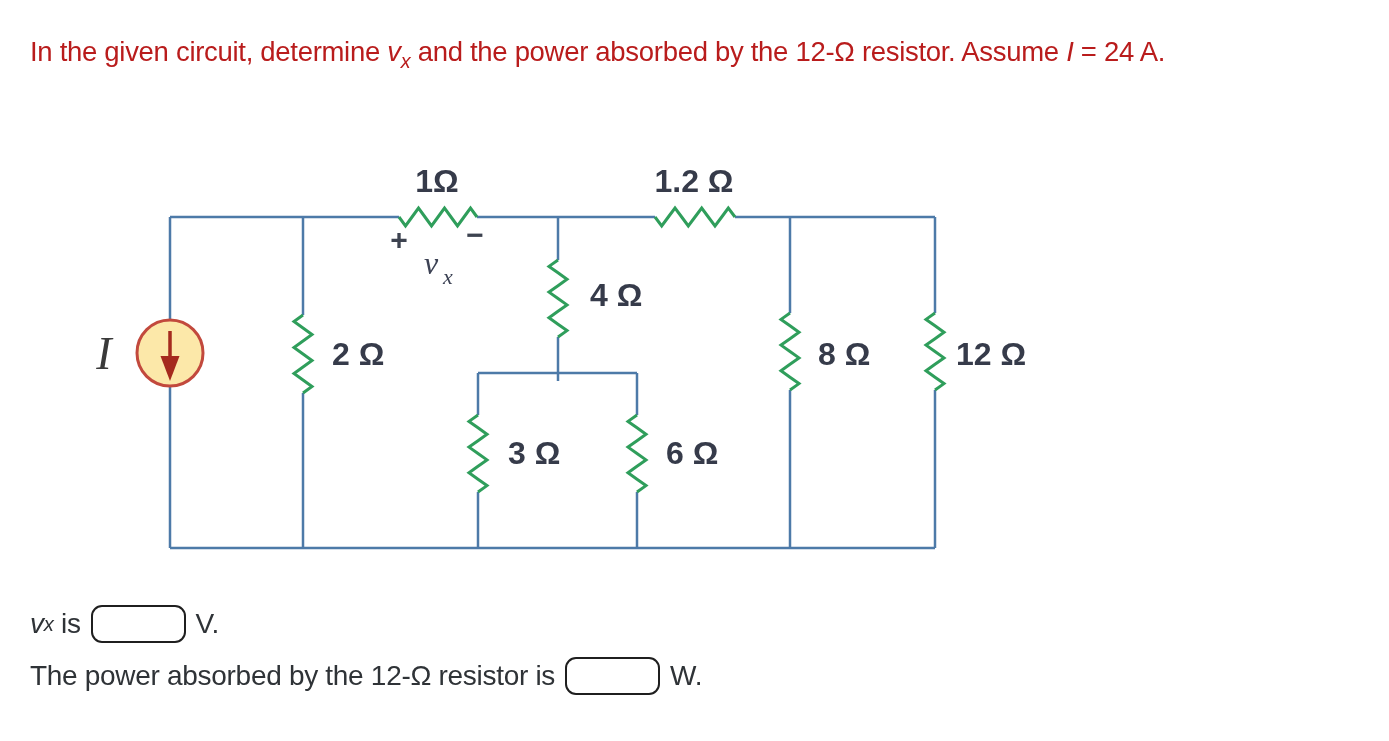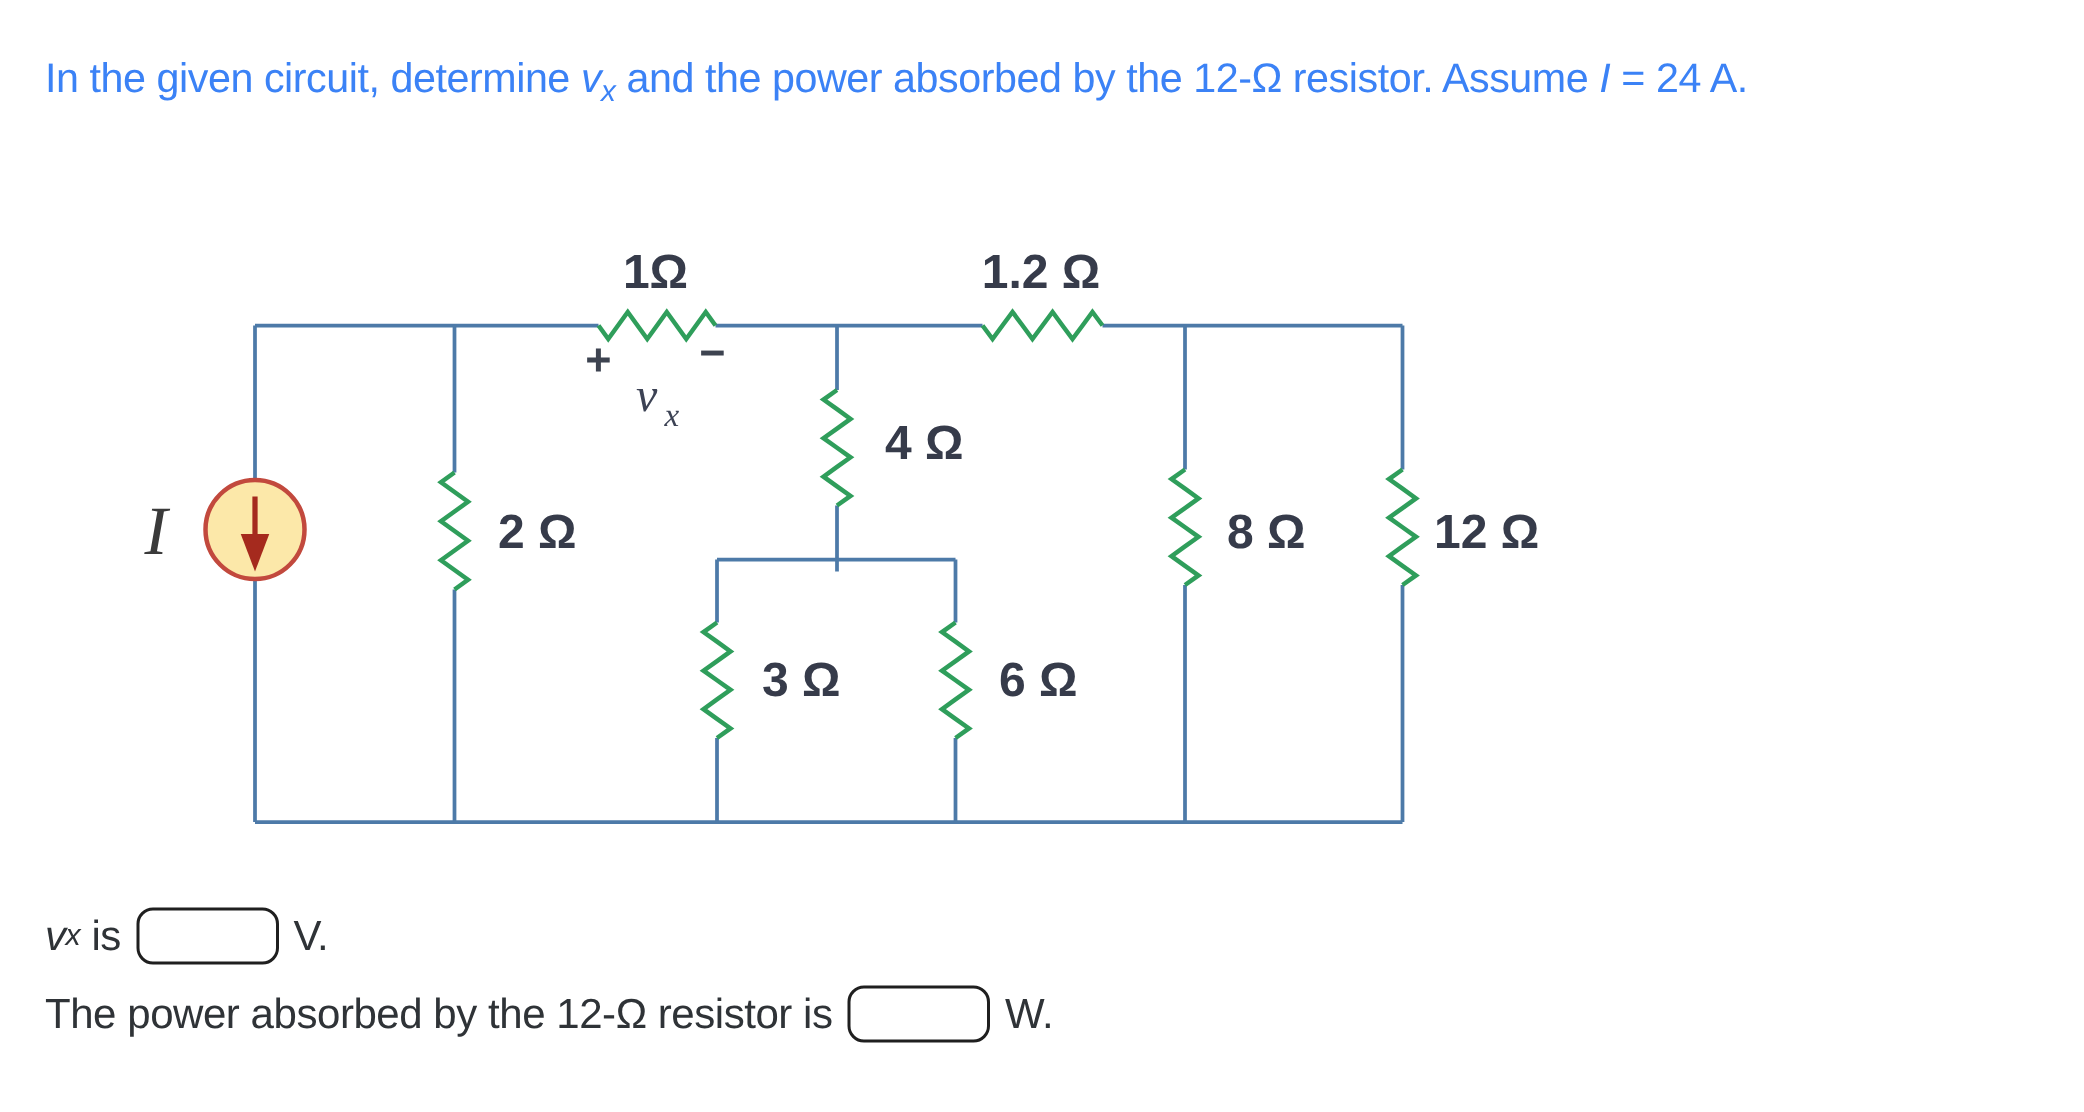--- a/index.html
+++ b/index.html
@@ -1,18 +1,18 @@
 <!DOCTYPE html>
 <html><head>
 <meta charset="utf-8">
 <style>
   html,body{margin:0;padding:0;background:#ffffff;width:1389px;height:741px;overflow:hidden;
             font-family:"Liberation Sans",sans-serif;}
   .title{position:absolute;left:30px;top:36px;font-size:27.5px;letter-spacing:-0.3px;
-         color:#3b82f6;white-space:nowrap;}
+         color:#b91c1c;white-space:nowrap;}
   .title i, .qline i{font-style:italic;}
   sub{font-size:0.72em;}
   .circuit-wrap{position:absolute;left:0;top:0;width:1389px;height:741px;}
   svg{display:block;}
   .wire{stroke:#4d7aa8;stroke-width:2.5;fill:none;}
   .res{stroke:#2f9e5b;stroke-width:3;fill:none;stroke-linejoin:miter;}
   .src-circle{fill:#fce8a9;stroke:#c2493d;stroke-width:3;}
   .arrow-line{stroke:#a52a1e;stroke-width:3.5;}
   .arrow-head{fill:#a52a1e;}
   .rlabel{font-family:"Liberation Sans",sans-serif;font-weight:bold;font-size:32px;fill:#363b4a;}

